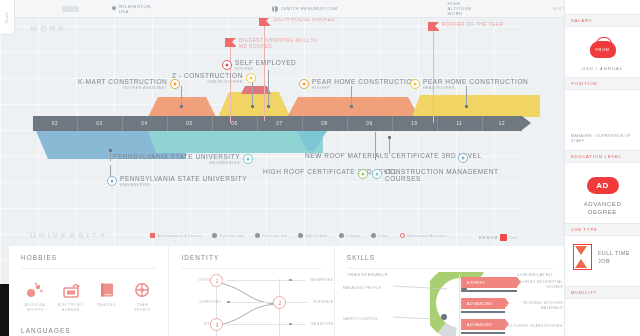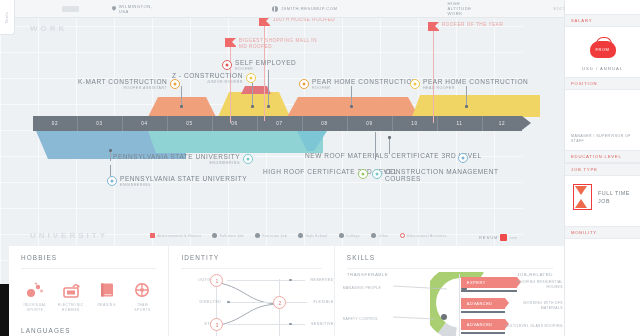--- a/index.html
+++ b/index.html
@@ -674,20 +674,25 @@
       </div>
       <div class="s-cap">USD / ANNUAL</div>
     </div>
 
     <div class="s-sec-h">POSITION</div>
     <div style="height:44px;"></div>
     <div class="s-pos">MANAGER / SUPERVISOR OF STAFF</div>
     <div style="height:6px;"></div>
 
     <div class="s-sec-h">EDUCATION LEVEL</div>
+    <div class="s-body">
+      <div class="ad">AD</div>
+      <div class="s-edu" style="white-space:pre-line;">ADVANCED
+DEGREE</div>
+    </div>
 
     <div class="s-sec-h">JOB TYPE</div>
     <div class="jt-row">
       <div class="hour"></div>
       <div class="jt-txt" style="white-space:pre-line;">FULL TIME
 JOB</div>
     </div>
     <div style="height:16px;"></div>
 
     <div class="s-sec-h">MOBILITY</div>

